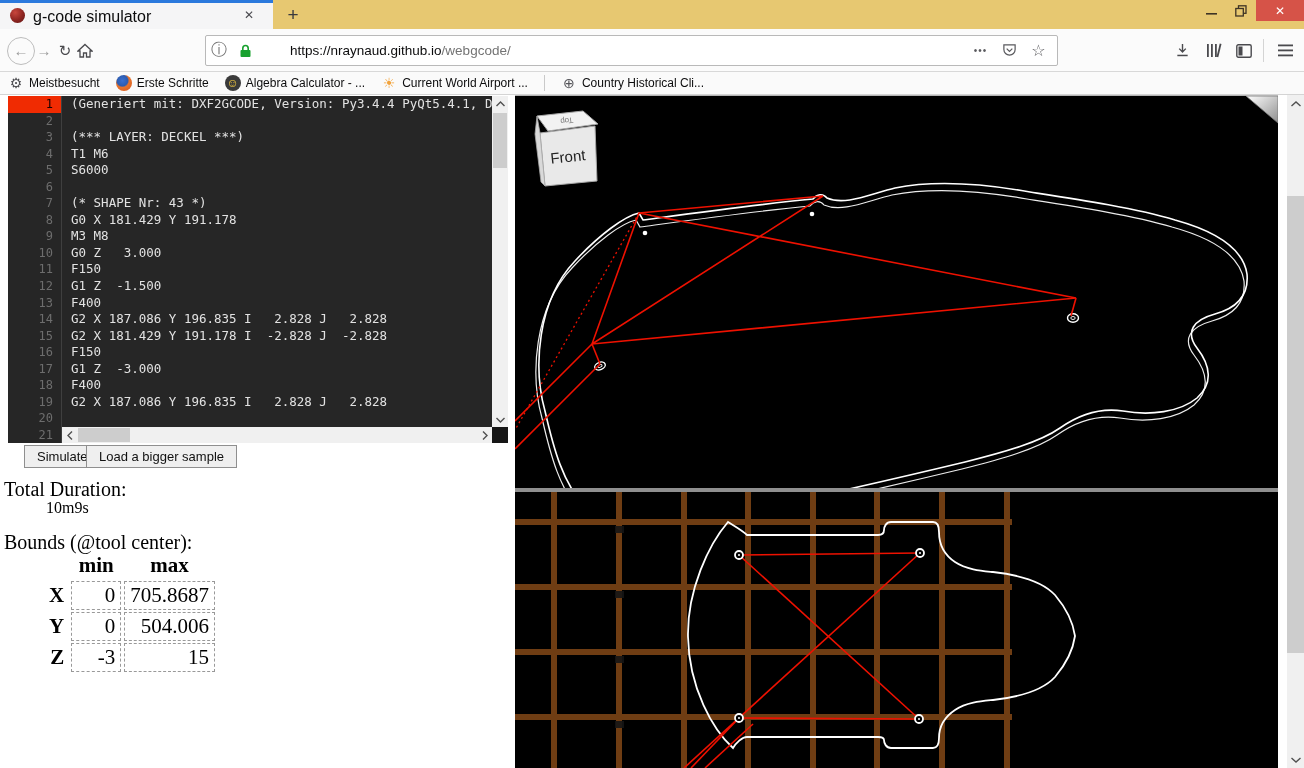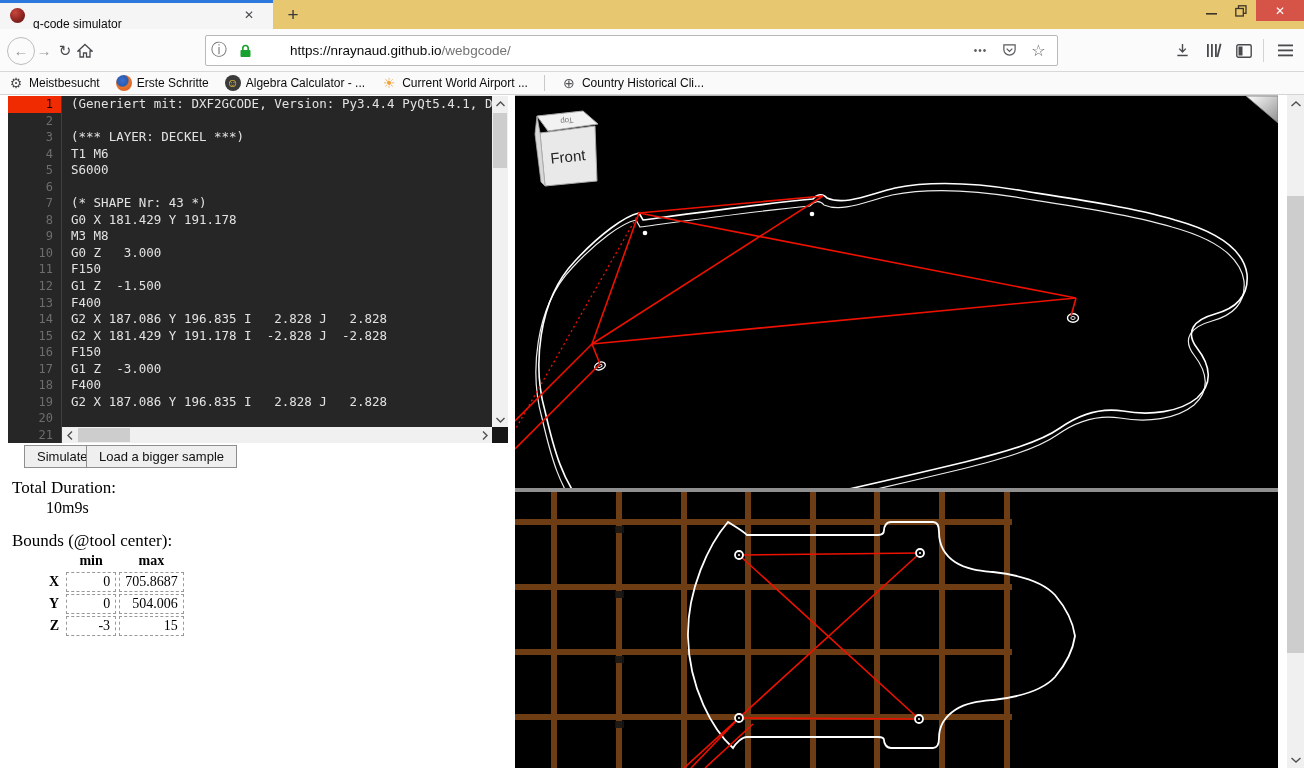--- a/index.html
+++ b/index.html
@@ -6,21 +6,21 @@
   html,body { width:1304px; height:768px; overflow:hidden; background:#fff;
               font-family:"Liberation Sans", sans-serif; }
   .window { position:relative; width:1304px; height:768px; overflow:hidden; background:#fff; }
 
   
   .titlebar { position:absolute; left:0; top:0; width:1304px; height:29px; background:#e7c871; }
   .tab { position:absolute; left:0; top:0; width:273px; height:29px; background:#f5f5f6; }
   .tab-topline { position:absolute; left:0; top:0; width:273px; height:3px; background:#2b79dd; }
   .tab-favicon { position:absolute; left:10px; top:8px; width:15px; height:15px; border-radius:50%;
                  background:radial-gradient(circle at 35% 30%, #c8473d 0%, #8c2420 55%, #5d1512 100%); }
-  .tab-title { position:absolute; left:33px; top:17px; font-size:12px; color:#0c0c0d; white-space:nowrap; }
+  .tab-title { position:absolute; left:33px; top:8px; font-size:16px; color:#0c0c0d; white-space:nowrap; }
   .tab-close { position:absolute; left:240px; top:6px; font-size:12px; color:#4a4a4f; width:18px; height:18px;
                text-align:center; line-height:18px; }
   .newtab-btn { position:absolute; left:281px; top:2px; font-size:19px; color:#3a3a3e; width:24px; height:26px;
                 text-align:center; line-height:26px; }
   .win-controls { position:absolute; right:0; top:0; height:21px; display:flex; }
   .win-btn { width:30px; height:21px; display:flex; align-items:center; justify-content:center; color:#3e3425; }
   .win-btn svg { display:block; }
   .win-close { width:48px; background:#d65348; color:#fff; font-size:12px; }
 
   
@@ -68,24 +68,24 @@
   .sb-v { position:absolute; left:484px; top:0; width:16px; height:331px; background:#f0f0f0; z-index:4; }
   .sb-h { position:absolute; left:54px; top:331px; width:430px; height:16px; background:#f0f0f0; z-index:4; }
   .sb-corner { position:absolute; left:484px; top:331px; width:16px; height:16px; background:#161616; z-index:4; }
   .sb-btn { position:absolute; display:flex; align-items:center; justify-content:center; color:#505050; }
   .sb-thumb { position:absolute; background:#cdcdcd; }
 
   
   .btn { position:absolute; top:350px; height:23px; background:#efefef; border:1px solid #8f8f8f;
          font-size:13px; color:#111; padding:0 12px; font-family:"Liberation Sans", sans-serif; }
   .serif { font-family:"Liberation Serif", serif; color:#000; }
-  .stat-title { position:absolute; left:12px; font-size:17px; }
+  .stat-title { position:absolute; left:4px; font-size:20px; }
   .stat-value { position:absolute; left:46px; font-size:16px; }
   .bounds-table { position:absolute; left:42px; top:456px; border-collapse:separate; border-spacing:3px 2px;
-                  font-family:"Liberation Serif", serif; font-size:14px; }
+                  font-family:"Liberation Serif", serif; font-size:21px; }
   .bounds-table th { font-weight:bold; padding:0 4px; }
   .bounds-table thead th { text-align:center; padding-bottom:1px; }
   .bounds-table tbody th { text-align:right; }
   .bounds-table td { border:1px dashed #999; text-align:right; padding:1px 5px;
                      min-width:50px; height:20px; }
   .bounds-table td.maxcol { min-width:62px; }
 
   
   .canvas3d { position:absolute; left:515px; top:95px; width:763px; height:393px; background:#000;
               border-top:1px solid #b4b4b4; }

